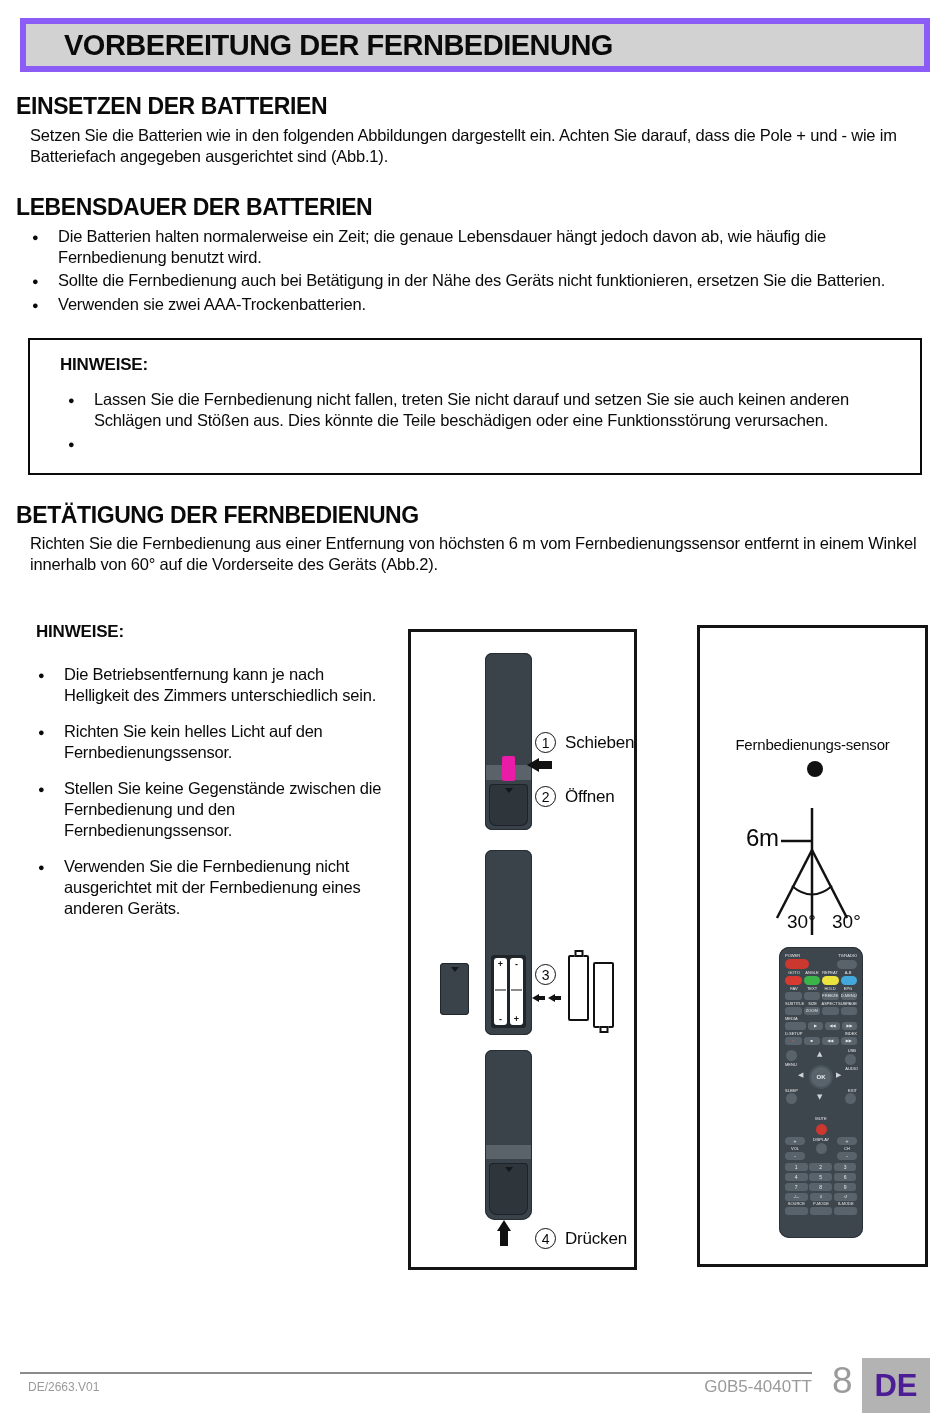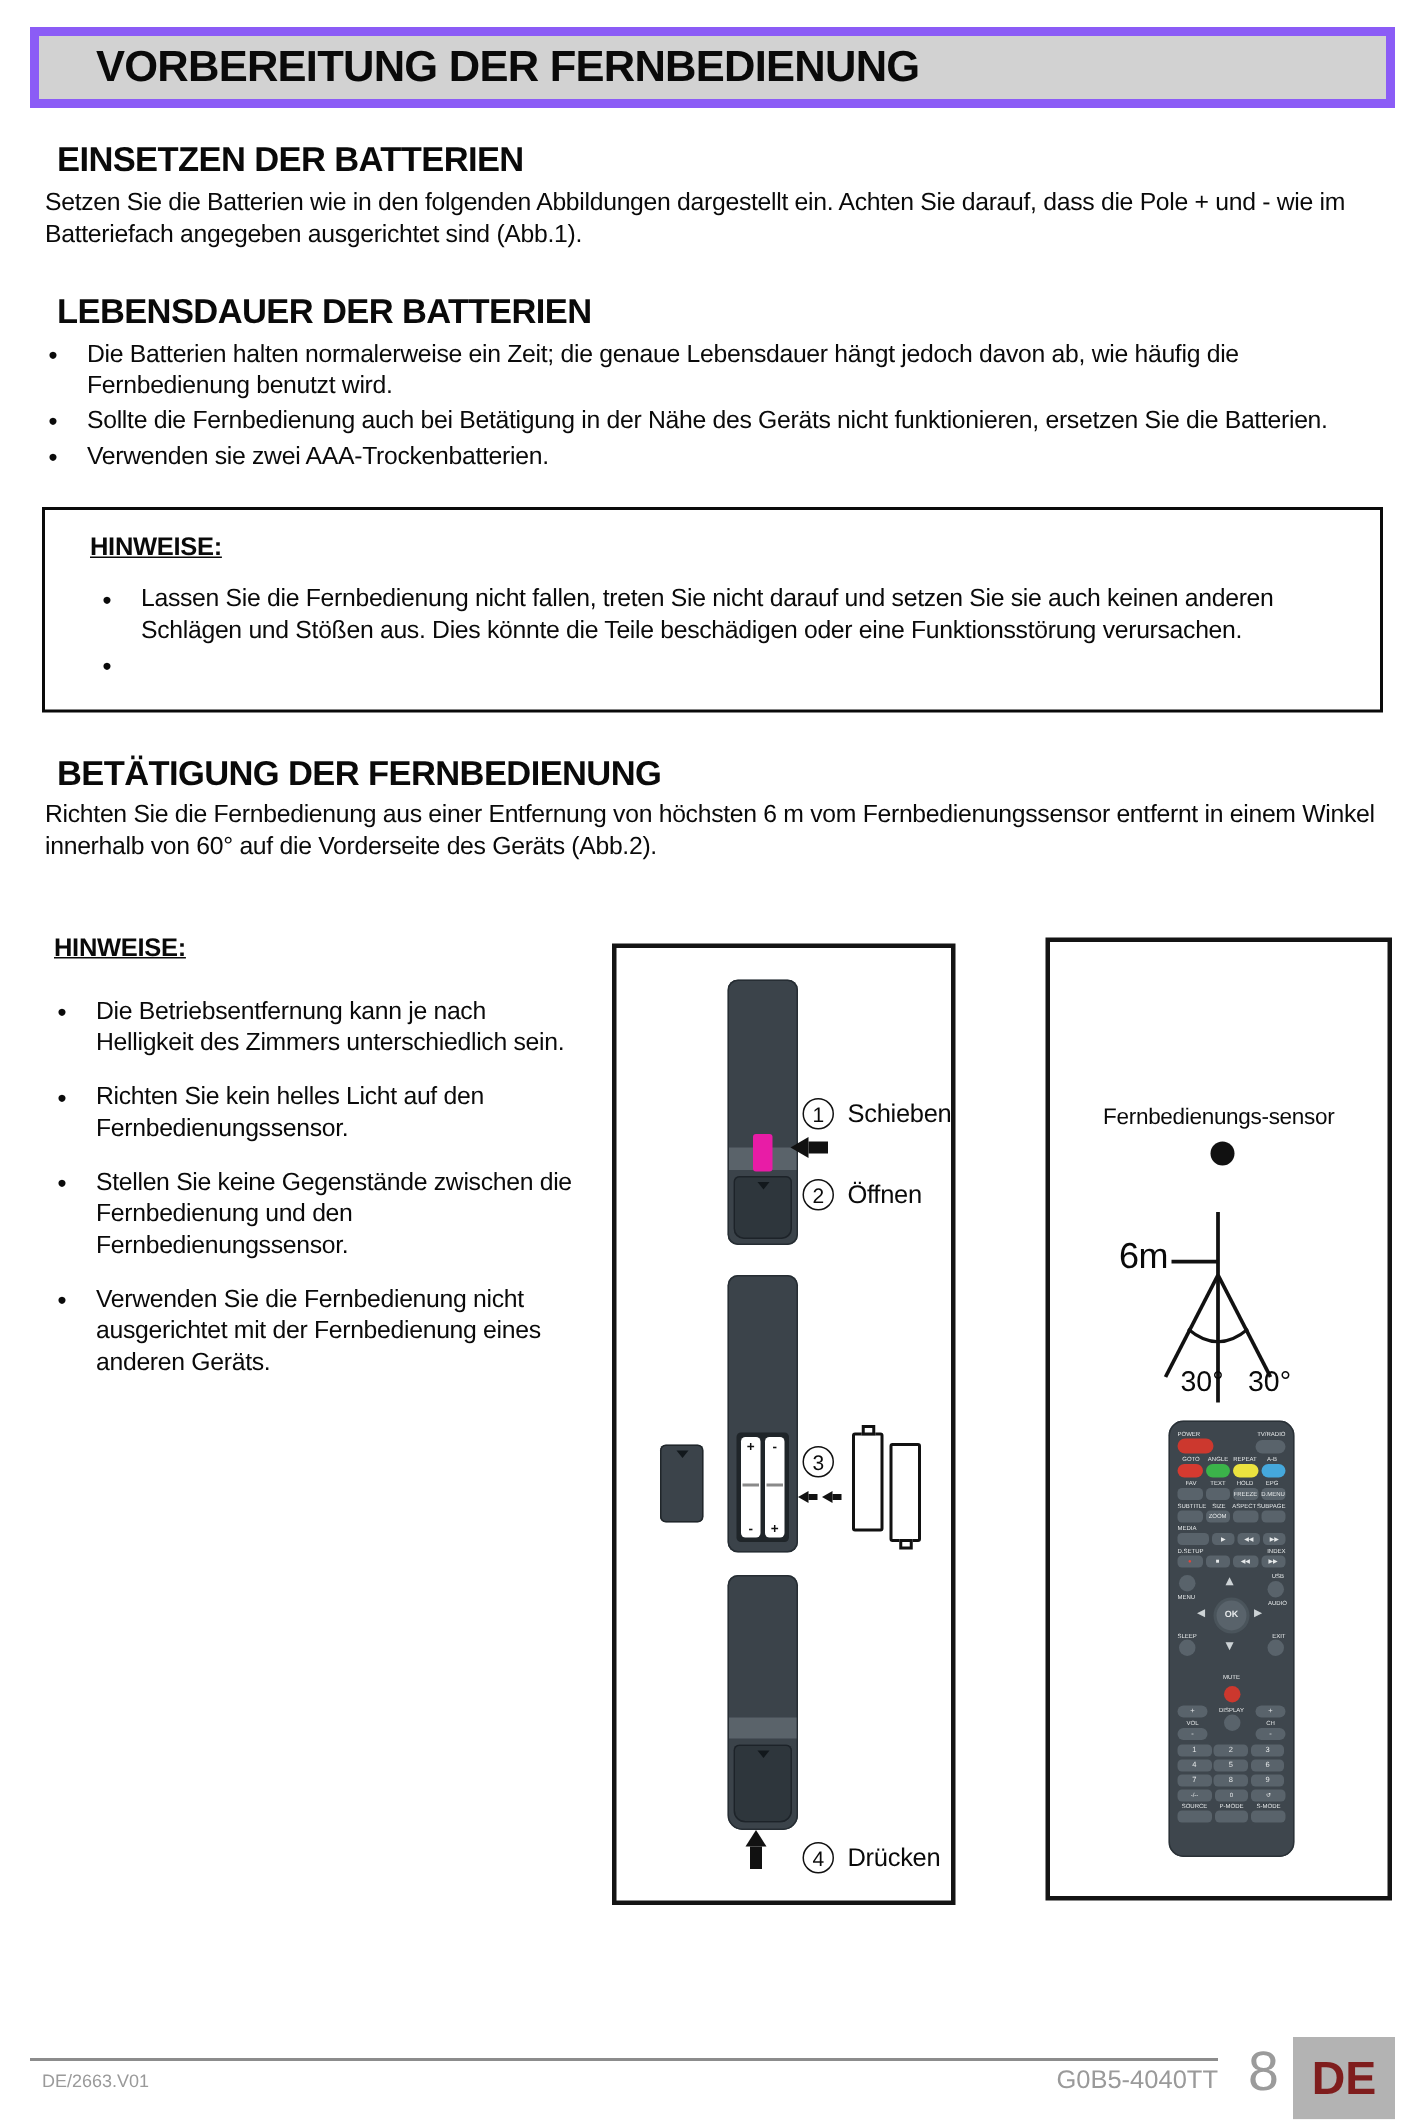--- a/index.html
+++ b/index.html
@@ -4,33 +4,33 @@
 <style>
   * { margin:0; padding:0; box-sizing:border-box; }
   body { background:#ffffff; font-family:"Liberation Sans","DejaVu Sans",sans-serif; color:#0a0a0a; }
   .page { position:relative; width:950px; height:1413px; background:#ffffff; overflow:hidden; }
 
   
   .titlebar { position:absolute; left:20px; top:18px; width:910px; height:54px;
     background:#d2d2d2; border:6px solid #8b5cf6; display:flex; align-items:center; }
   .titlebar span { font-size:29px; font-weight:bold; letter-spacing:-0.5px; padding-left:38px; }
 
-  .h2 { position:absolute; left:38px; font-size:23px; font-weight:bold; letter-spacing:-0.4px; }
+  .h2 { position:absolute; left:16px; font-size:23px; font-weight:bold; letter-spacing:-0.4px; }
   .para { position:absolute; left:30px; width:893px; font-size:16.5px; letter-spacing:-0.2px; line-height:21px; }
 
   .bullets { }
   .bi { display:flex; }
   .bi .dot { width:26px; flex:0 0 26px; font-size:11px; line-height:21px; padding-top:1px; }
   .bi .bt { font-size:16.5px; letter-spacing:-0.2px; line-height:21px; }
 
   .list-lebensdauer { position:absolute; left:32px; top:226px; width:897px; }
   .list-lebensdauer .bi { margin-bottom:2px; }
 
   .hinweise-box { position:absolute; left:28px; top:338px; width:894px; height:137px; border:2px solid #0a0a0a; padding:15px 20px 0 30px; }
-  .hb-head, .lh-head { font-size:17px; font-weight:bold; text-decoration:underline; letter-spacing:-0.2px; }
+  .hb-head, .lh-head { font-size:17px; font-weight:bold; letter-spacing:-0.2px; }
   .hinweise-box .bullets { margin-top:14px; padding-left:8px; }
   .hinweise-box .bi { margin-bottom:2px; }
 
   .left-hinweise { position:absolute; left:36px; top:622px; width:348px; }
   .left-hinweise .bullets { margin-top:22px; margin-left:2px; }
   .left-hinweise .bi { margin-bottom:15px; }
 
   
   .fig { position:absolute; border:3px solid #141414; background:#fff; }
   .fig1 { left:408px; top:629px; width:229px; height:641px; }
@@ -116,21 +116,21 @@
   .spb { flex:1; margin:0 1px; text-align:center; }
   .spb .btn { height:8px; margin:0; }
   .spb .slbl { display:block; }
 
   
   .foot-line { position:absolute; left:20px; top:1372px; width:792px; height:2px; background:#8c8c8c; }
   .foot-left { position:absolute; left:28px; top:1380px; font-size:12px; color:#9a9a9a; }
   .foot-model { position:absolute; left:612px; top:1377px; width:200px; text-align:right; font-size:17px; color:#9a9a9a; }
   .foot-page { position:absolute; left:832px; top:1360px; font-size:37px; color:#9b9b9b; }
   .lang-badge { position:absolute; left:862px; top:1358px; width:68px; height:55px; background:#b3b3b3;
-    display:flex; align-items:center; justify-content:center; font-size:31px; font-weight:bold; color:#7f1d1d; }
+    display:flex; align-items:center; justify-content:center; font-size:31px; font-weight:bold; color:#4c1d95; }
 </style>
 </head>
 <body>
 
 <div class="page">
 
   <div class="titlebar">
     <span>VORBEREITUNG DER FERNBEDIENUNG</span>
   </div>
 

